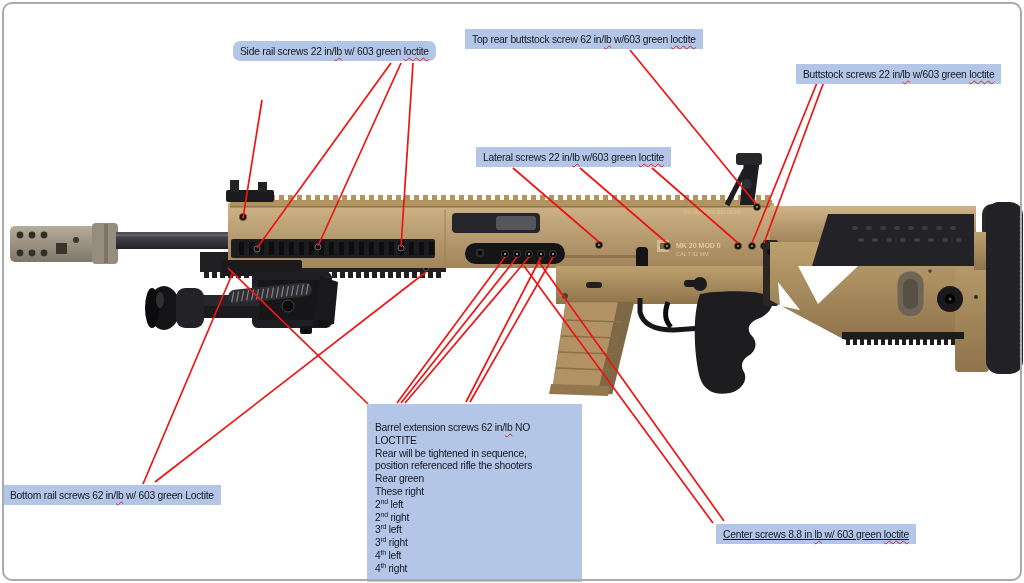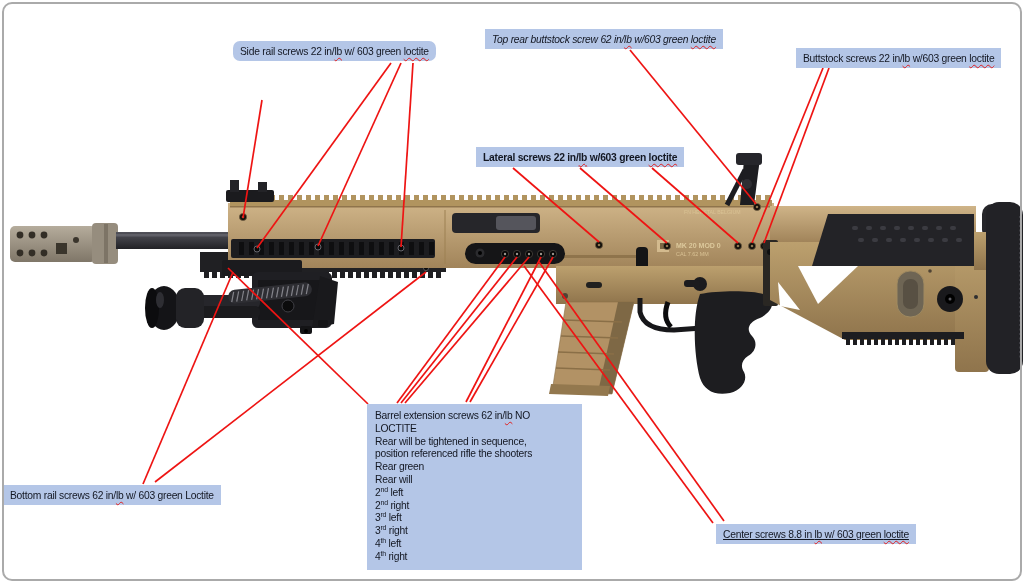--- a/index.html
+++ b/index.html
@@ -4,21 +4,21 @@
 <style>
   html,body{margin:0;padding:0;background:#ffffff;}
   #stage{position:relative;width:1024px;height:583px;background:#ffffff;overflow:hidden;
          font-family:"Liberation Sans", sans-serif;}
   #frame{position:absolute;inset:2px;border:2px solid #aaaaaa;border-radius:10px;pointer-events:none;}
   svg{position:absolute;left:0;top:0;}
   #labels-layer{position:absolute;left:0;top:0;width:100%;height:100%;}
   .callout{position:absolute;background:#b4c6e7;color:#131722;font-size:10.3px;
            letter-spacing:-0.25px;line-height:13px;padding:4px 7px 3px 7px;white-space:nowrap;}
   .noteblock{position:absolute;background:#b4c6e7;color:#131722;font-size:10.3px;
-           letter-spacing:-0.25px;line-height:12.8px;padding:6px 8px 6px 8px;width:199px;}
+           letter-spacing:-0.25px;line-height:12.8px;padding:18px 8px 6px 8px;width:199px;}
   .noteblock div{white-space:nowrap;}
   .sq{text-decoration:underline;text-decoration-style:wavy;text-decoration-color:#e02020;
       text-decoration-thickness:1px;text-underline-offset:2px;}
   sup{font-size:7px;line-height:0;}
 </style>
 </head>
 <body>
 
 <div id="stage">
 
@@ -408,32 +408,32 @@
       <line x1="405" y1="403" x2="529" y2="257" stroke="#ee1413" stroke-width="1.7"></line>
       <line x1="466" y1="402" x2="541" y2="257" stroke="#ee1413" stroke-width="1.7"></line>
       <line x1="470" y1="402" x2="553" y2="257" stroke="#ee1413" stroke-width="1.7"></line>
       <line x1="368" y1="404" x2="228" y2="268" stroke="#ee1413" stroke-width="1.7"></line>
       <line x1="713" y1="523" x2="524" y2="266" stroke="#ee1413" stroke-width="1.7"></line>
       <line x1="724" y1="521" x2="539" y2="262" stroke="#ee1413" stroke-width="1.7"></line>
     </svg>
 
   <div id="labels-layer">
       <div class="callout" style="left: 233px; top: 41px; border-radius: 7px;">Side rail screws 22 in/<span class="sq">lb</span> w/ 603 green <span class="sq">loctite</span></div>
-      <div class="callout" style="left: 485px; top: 29px; font-style: italic;">Top rear buttstock screw 62 in/<span class="sq">lb</span> w/603 green <span class="sq">loctite</span></div>
-      <div class="callout" style="left: 796px; top: 48px;">Buttstock screws 22 in/<span class="sq">lb</span> w/603 green <span class="sq">loctite</span></div>
-      <div class="callout" style="left: 476px; top: 147px; font-weight: bold;">Lateral screws 22 in/<span class="sq">lb</span> w/603 green <span class="sq">loctite</span></div>
+      <div class="callout" style="left: 465px; top: 29px;">Top rear buttstock screw 62 in/<span class="sq">lb</span> w/603 green <span class="sq">loctite</span></div>
+      <div class="callout" style="left: 796px; top: 64px;">Buttstock screws 22 in/<span class="sq">lb</span> w/603 green <span class="sq">loctite</span></div>
+      <div class="callout" style="left: 476px; top: 147px;">Lateral screws 22 in/<span class="sq">lb</span> w/603 green <span class="sq">loctite</span></div>
       <div class="callout" style="left: 3px; top: 485px;">Bottom rail screws 62 in/<span class="sq">lb</span> w/ 603 green Loctite</div>
       <div class="callout" style="left: 716px; top: 524px; text-decoration: underline;">Center screws 8.8 in <span class="sq">lb</span> w/ 603 green <span class="sq">loctite</span></div>
       <div class="noteblock" style="left: 367px; top: 404px;">
         <div>Barrel extension screws 62 in/<span class="sq">lb</span> NO</div>
         <div>LOCTITE</div>
         <div>Rear will be tightened in sequence,</div>
         <div>position referenced rifle the shooters</div>
         <div>Rear green</div>
-        <div>Rear will</div>
+        <div>These right</div>
         <div>2<sup>nd</sup> left</div>
         <div>2<sup>nd</sup> right</div>
         <div>3<sup>rd</sup> left</div>
         <div>3<sup>rd</sup> right</div>
         <div>4<sup>th</sup> left</div>
         <div>4<sup>th</sup> right</div>
       </div>
     </div>
 
   <div id="frame"></div>

